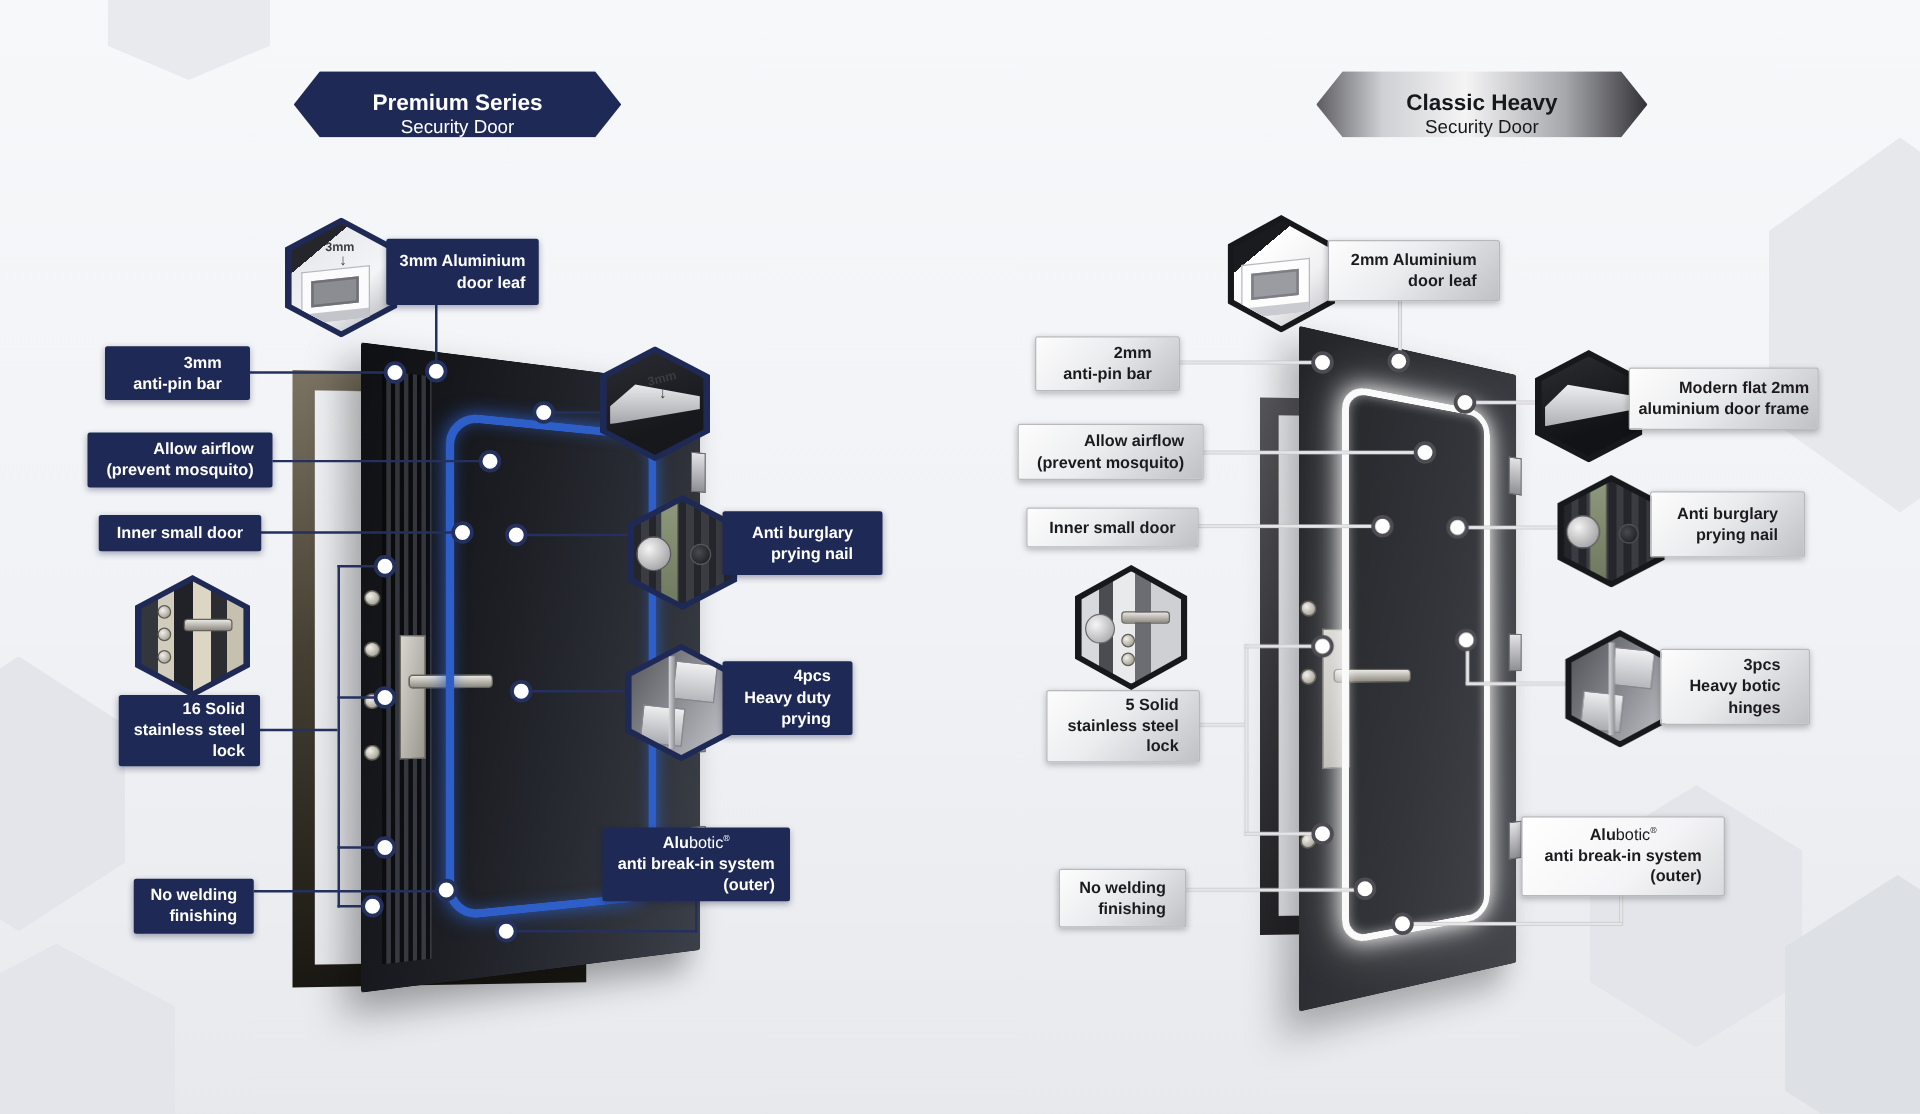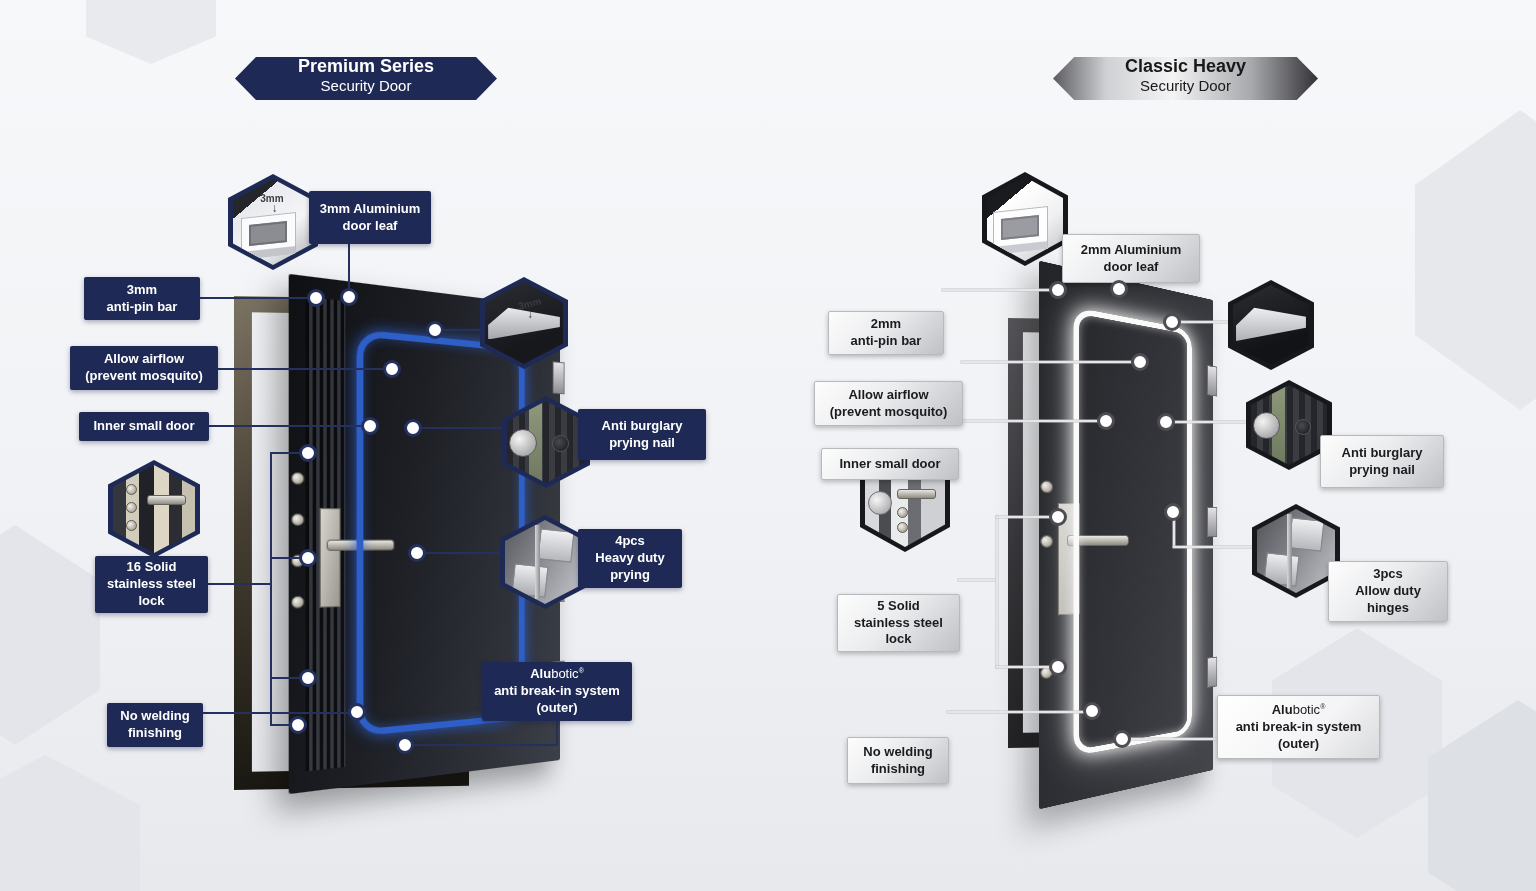--- a/index.html
+++ b/index.html
@@ -1,32 +1,32 @@
 <!DOCTYPE html>
 <html><head>
 <meta charset="utf-8">
 <style>
   html,body{margin:0;padding:0;}
   body{font-family:"Liberation Sans",sans-serif;background:#dfe1e6;}
   #stage{position:relative;width:1536px;height:891px;overflow:hidden;
     background:linear-gradient(180deg,#f7f8fa 0%,#f1f2f5 55%,#e7e9ed 100%);}
   .bghex{position:absolute;clip-path:polygon(50% 0,100% 25%,100% 75%,50% 100%,0 75%,0 25%);z-index:0;}
   
-  .banner{position:absolute;height:43px;display:flex;flex-direction:column;align-items:center;justify-content:flex-start;z-index:5;
+  .banner{position:absolute;height:53px;display:flex;flex-direction:column;align-items:center;justify-content:flex-end;z-index:5;
     clip-path:polygon(0 50%,8% 0,92% 0,100% 50%,92% 100%,8% 100%);}
   .banner .t1{font-weight:bold;font-size:18px;line-height:1.1;}
   .banner .t2{font-size:15px;line-height:1.15;}
   .navy-banner{background:#1e2a55;color:#fff;}
   .silver-banner{background:linear-gradient(90deg,#5c5c60 0%,#cfd0d3 20%,#f4f4f5 45%,#a7a8ac 75%,#323236 100%);color:#17181a;}
   
-  .lab,.slab{position:absolute;display:flex;align-items:center;justify-content:center;text-align:center;
+  .lab,.slab{position:absolute;display:flex;align-items:center;justify-content:center;text-align:right;
     font-weight:bold;font-size:13px;line-height:1.3;white-space:pre-line;z-index:5;border-radius:2px;}
   .lab{background:#1e2a55;color:#fff;box-shadow:0 2px 5px rgba(20,30,70,.35);}
   .slab{background:linear-gradient(135deg,#fdfdfd 0%,#ebecee 45%,#c0c1c5 100%);color:#1b1b1e;
-    border:1px solid #b8b9bd;box-shadow:0 2px 5px rgba(0,0,0,.25);margin-top:42px;}
+    border:1px solid #b8b9bd;box-shadow:0 2px 5px rgba(0,0,0,.25);}
   .wlab{background:linear-gradient(135deg,#ffffff 0%,#f4f4f6 60%,#d9dadd 100%);}
   
   .cl{position:absolute;background:#24315e;z-index:4;}
   .scl{position:absolute;background:#e6e6e8;box-shadow:0 0 0 0.5px #c2c2c6;z-index:4;}
   .dot,.sdot{position:absolute;width:12px;height:12px;border-radius:50%;background:#fff;z-index:6;transform:translate(-50%,-50%);}
   .dot{border:3px solid #24315e;}
   .sdot{border:3px solid #4c4c52;}
   
   .hex{position:absolute;clip-path:polygon(50% 0,100% 25%,100% 75%,50% 100%,0 75%,0 25%);z-index:5;}
   .hexin{position:absolute;left:5px;top:5px;right:5px;bottom:5px;
@@ -242,35 +242,38 @@
       <div style="position:absolute;left:38%;top:6%;width:5px;height:88%;background:linear-gradient(90deg,#d9d9dc,#8c8d92);"></div>
     </div>
   </div>
 
   <div class="slab" style="left:1062px;top:192px;width:136px;height:47px;">
     <span>2mm Aluminium
 door leaf</span></div>
   <div class="slab" style="left:828px;top:269px;width:114px;height:42px;">
     <span>2mm
 anti-pin bar</span></div>
+  <div class="slab" style="left:1303px;top:294px;width:150px;height:48px;">
+    <span>Modern flat 2mm
+aluminium door frame</span></div>
   <div class="slab" style="left:814px;top:339px;width:147px;height:43px;">
     <span>Allow airflow
 (prevent mosquito)</span></div>
   <div class="slab" style="left:821px;top:406px;width:136px;height:30px;">
     <span>Inner small door</span></div>
   <div class="slab" style="left:1320px;top:393px;width:122px;height:51px;">
     <span>Anti burglary
 prying nail</span></div>
   <div class="slab" style="left:837px;top:552px;width:121px;height:56px;">
     <span>5 Solid
 stainless steel
 lock</span></div>
   <div class="slab" style="left:1328px;top:519px;width:118px;height:59px;">
     <span>3pcs
-Allow duty
+Heavy botic
 hinges</span></div>
   <div class="slab" style="left:847px;top:695px;width:100px;height:45px;">
     <span>No welding
 finishing</span></div>
   <div class="slab wlab" style="left:1217px;top:653px;width:161px;height:62px;flex-direction:column;">
     <span><b>Alu</b><span style="font-weight:normal;">botic</span><sup style="font-size:7px;font-weight:normal;">®</sup></span>
     <span>anti break-in system
 (outer)</span></div>
 
   <div class="scl" style="left:1119px;top:239px;width:2px;height:50px;"></div>

